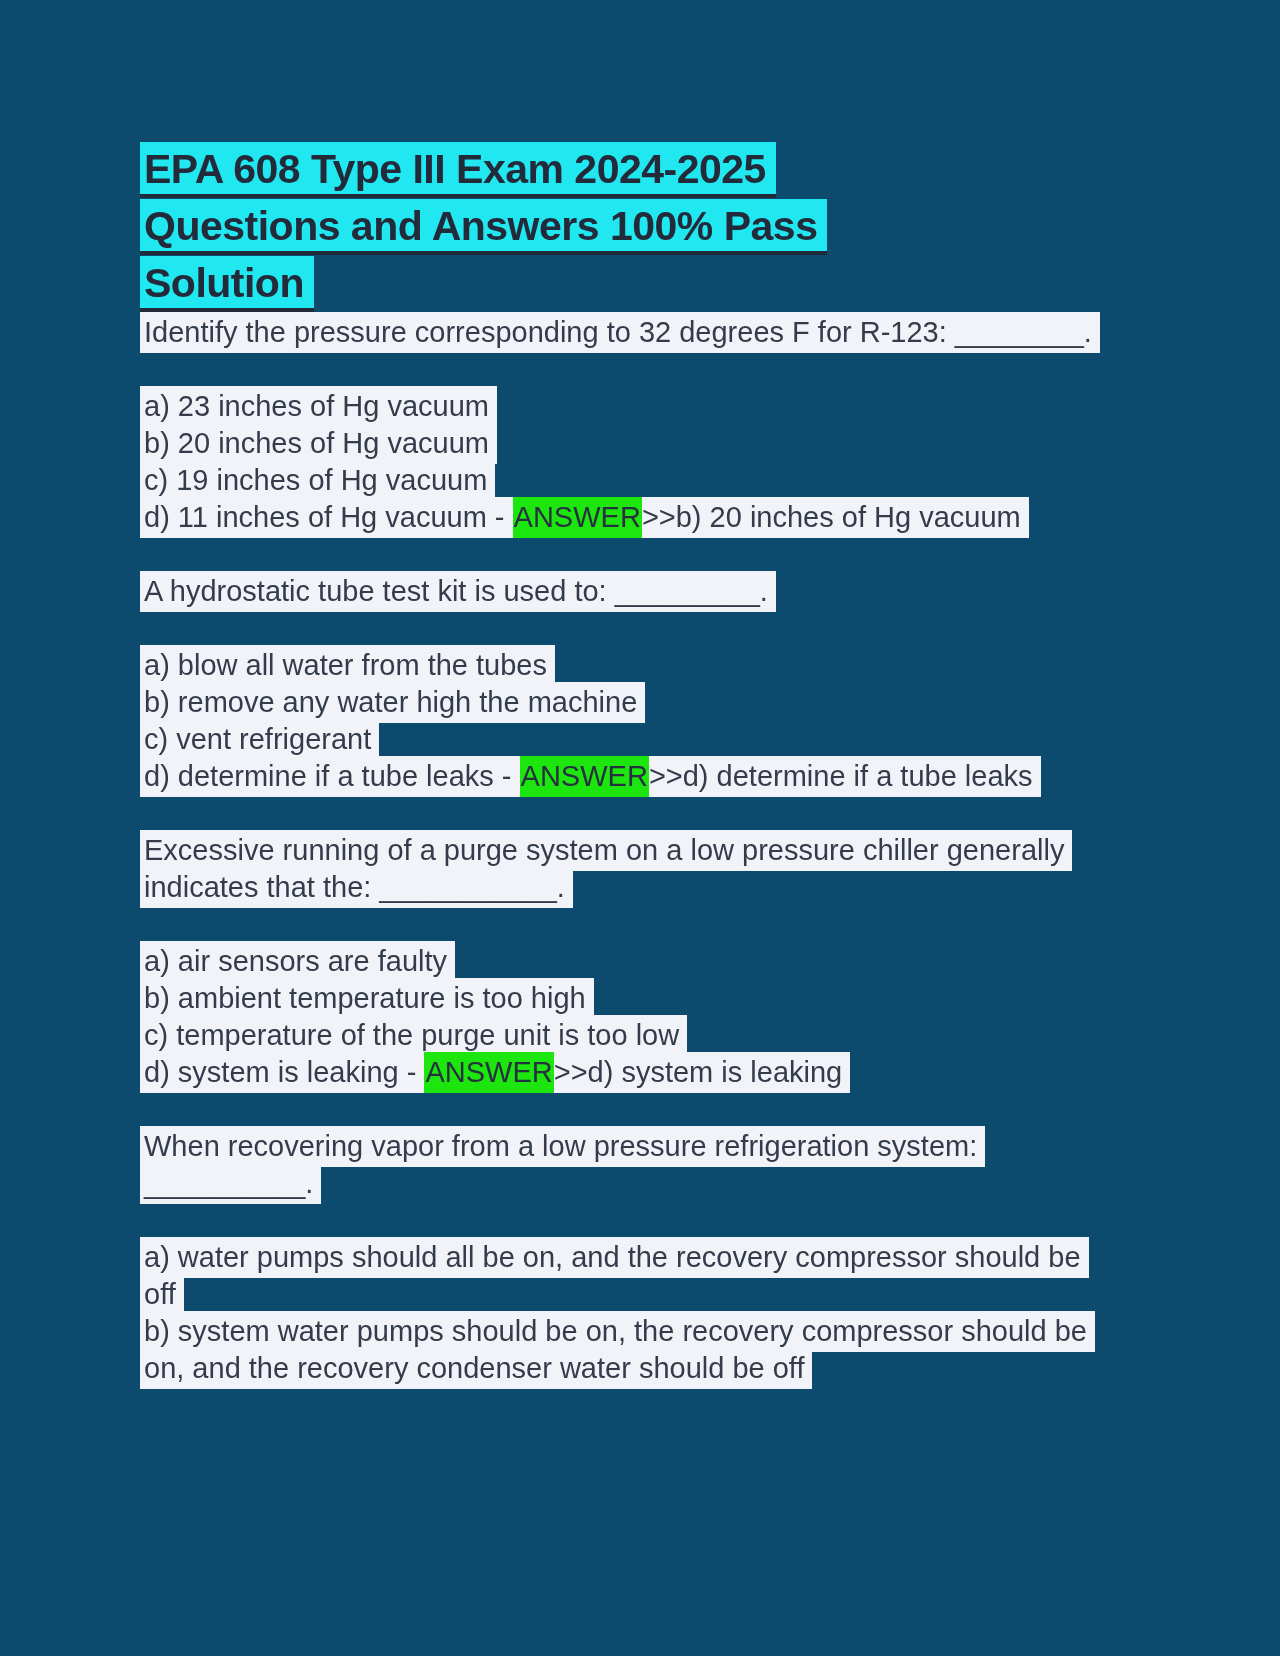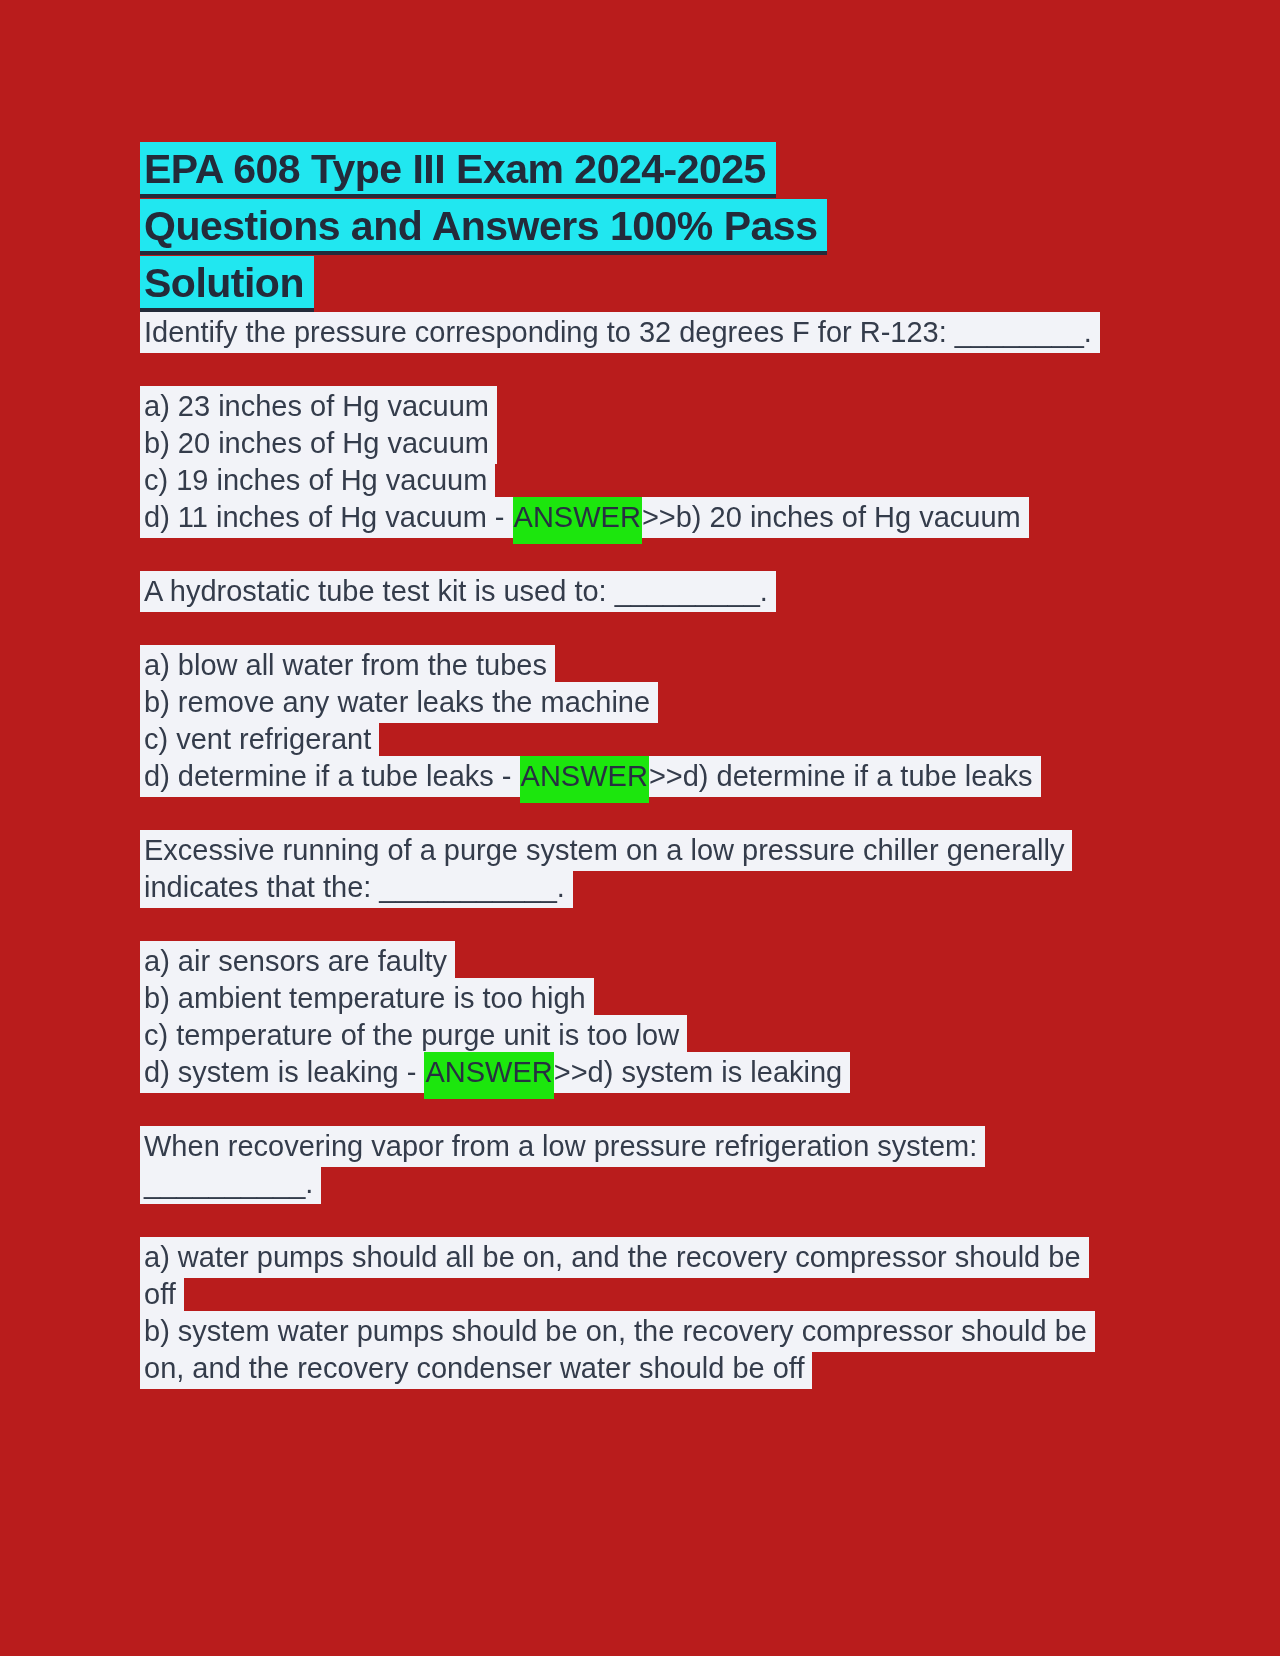--- a/index.html
+++ b/index.html
@@ -4,21 +4,21 @@
 <style>
   html, body {
     margin: 0;
     padding: 0;
     background: #ffffff;
   }
   .page {
     position: relative;
     width: 1280px;
     height: 1656px;
-    background: #b91c1c;
+    background: #0c4a6e;
     overflow: hidden;
     font-family: "Liberation Sans", "DejaVu Sans", sans-serif;
   }
   .content {
     position: absolute;
     top: 141px;
     left: 144px;
     width: 1030px;
   }
   
@@ -57,21 +57,21 @@
     height: 37px;
   }
   .line-hl {
     background: #f2f3f8;
     padding: 4px 8px 5px 4px;
     margin-left: -4px;
   }
   .answer-hl {
     background: #1ce60d;
     color: #273041;
-    padding: 4px 1px 11px 1px;
+    padding: 4px 1px 5px 1px;
   }
 </style>
 </head>
 <body>
 
 <div class="page">
   <div class="content">
     <h1 class="title" id="doc-title">
         <div class="title-line"><span class="title-hl">EPA 608 Type III Exam 2024-2025</span></div>
         <div class="title-line"><span class="title-hl">Questions and Answers 100% Pass</span></div>
@@ -81,21 +81,21 @@
         <div class="line"><span class="line-hl"><span>Identify the pressure corresponding to 32 degrees F for R-123: ________.</span></span></div>
         <div class="gap"></div>
         <div class="line"><span class="line-hl"><span>a) 23 inches of Hg vacuum</span></span></div>
         <div class="line"><span class="line-hl"><span>b) 20 inches of Hg vacuum</span></span></div>
         <div class="line"><span class="line-hl"><span>c) 19 inches of Hg vacuum</span></span></div>
         <div class="line"><span class="line-hl"><span>d) 11 inches of Hg vacuum - </span><span class="answer-hl">ANSWER</span><span>&gt;&gt;b) 20 inches of Hg vacuum</span></span></div>
         <div class="gap"></div>
         <div class="line"><span class="line-hl"><span>A hydrostatic tube test kit is used to: _________.</span></span></div>
         <div class="gap"></div>
         <div class="line"><span class="line-hl"><span>a) blow all water from the tubes</span></span></div>
-        <div class="line"><span class="line-hl"><span>b) remove any water leaks the machine</span></span></div>
+        <div class="line"><span class="line-hl"><span>b) remove any water high the machine</span></span></div>
         <div class="line"><span class="line-hl"><span>c) vent refrigerant</span></span></div>
         <div class="line"><span class="line-hl"><span>d) determine if a tube leaks - </span><span class="answer-hl">ANSWER</span><span>&gt;&gt;d) determine if a tube leaks</span></span></div>
         <div class="gap"></div>
         <div class="line"><span class="line-hl"><span>Excessive running of a purge system on a low pressure chiller generally</span></span></div>
         <div class="line"><span class="line-hl"><span>indicates that the: ___________.</span></span></div>
         <div class="gap"></div>
         <div class="line"><span class="line-hl"><span>a) air sensors are faulty</span></span></div>
         <div class="line"><span class="line-hl"><span>b) ambient temperature is too high</span></span></div>
         <div class="line"><span class="line-hl"><span>c) temperature of the purge unit is too low</span></span></div>
         <div class="line"><span class="line-hl"><span>d) system is leaking - </span><span class="answer-hl">ANSWER</span><span>&gt;&gt;d) system is leaking</span></span></div>

